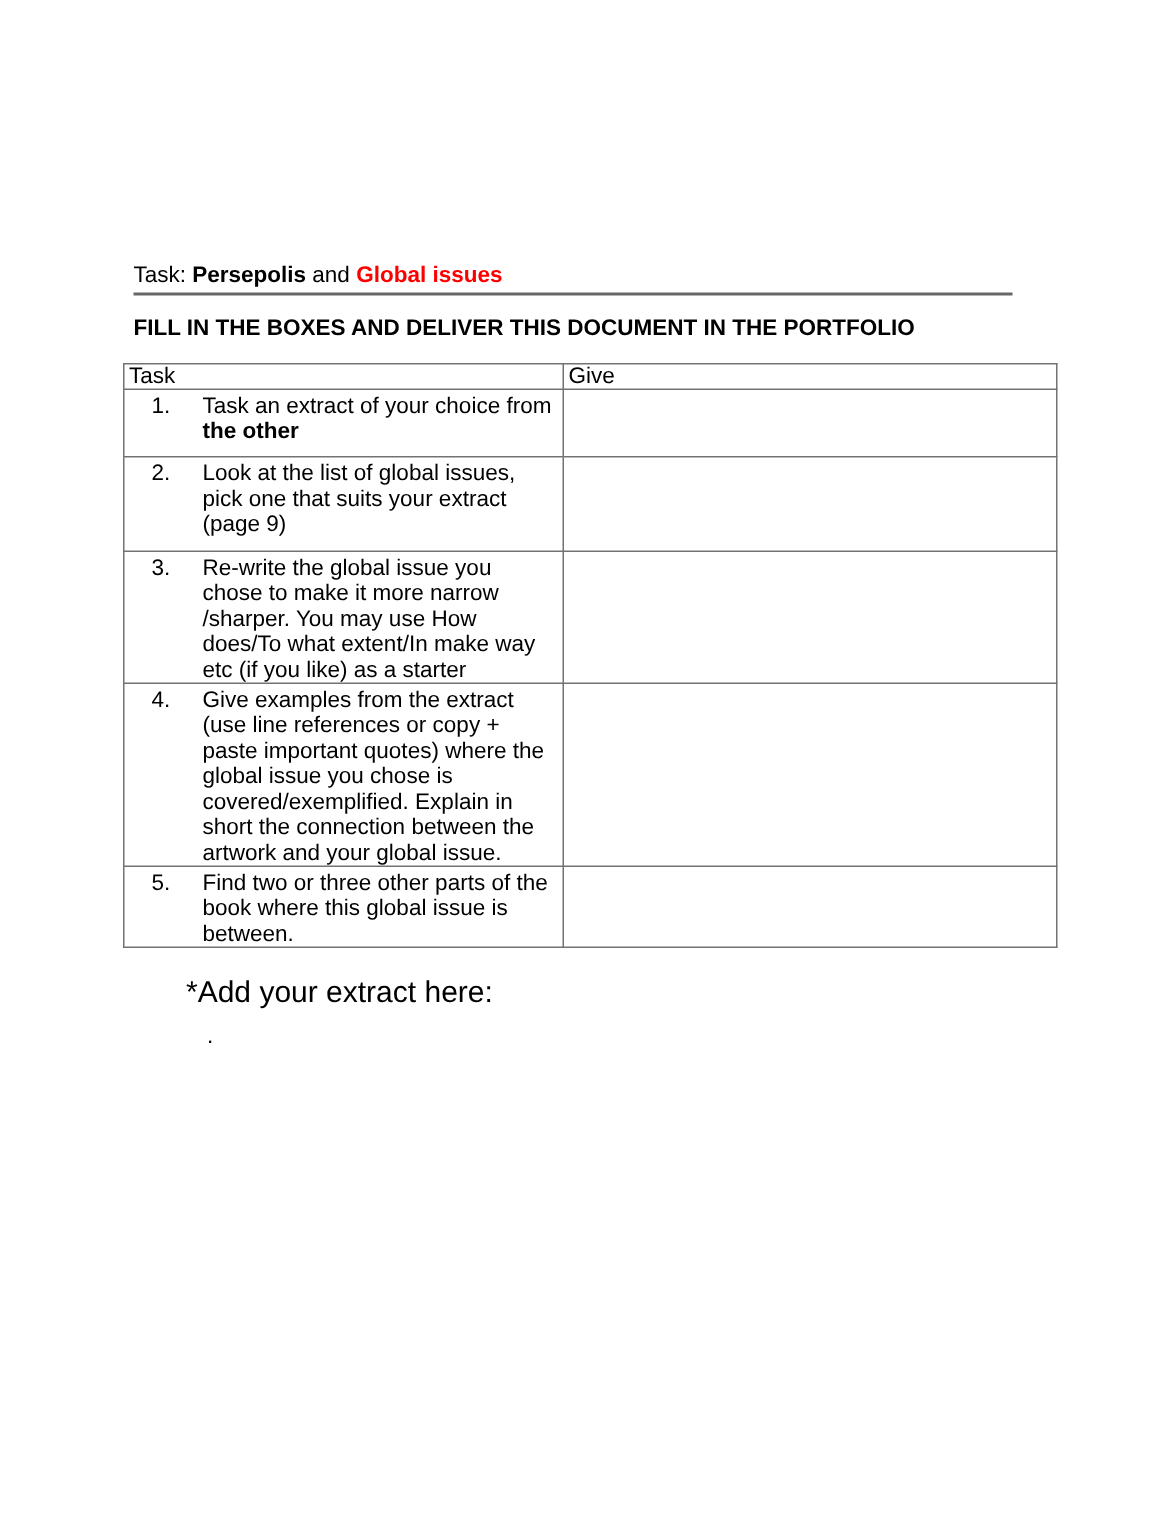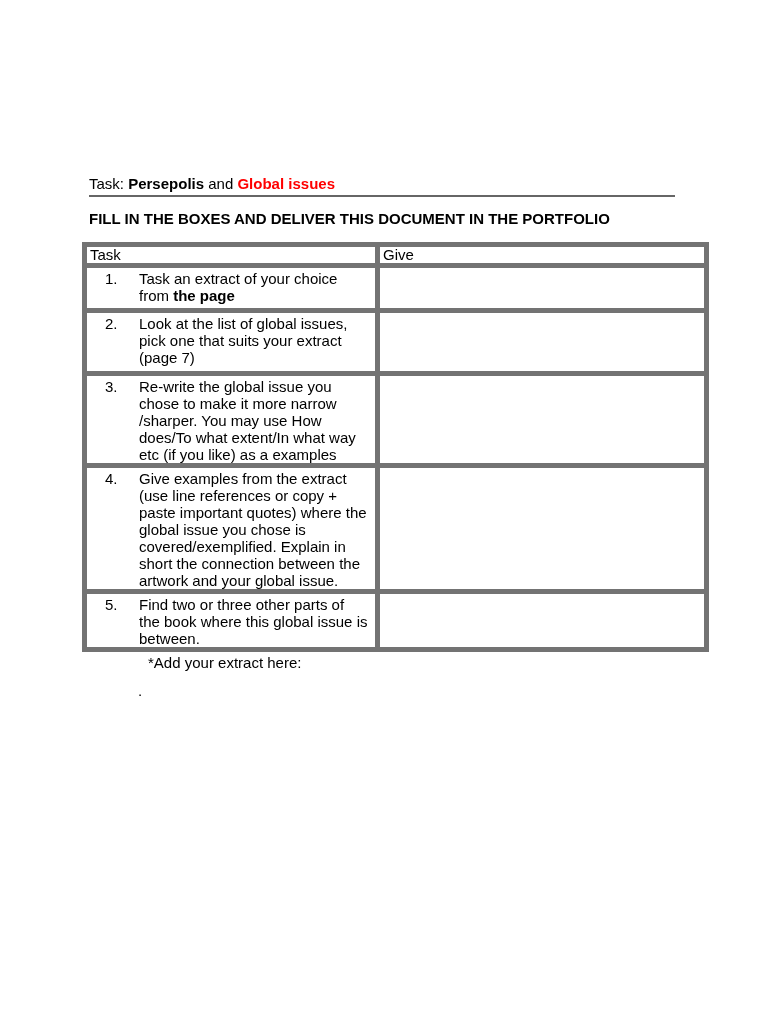--- a/index.html
+++ b/index.html
@@ -37,21 +37,21 @@
   table.task-table {
     position: absolute;
     left: 82px;
     top: 214px;
     width: 622px;
     border-collapse: collapse;
     table-layout: fixed;
     font-size: 15px;
   }
   .task-table th, .task-table td {
-    border: 5px solid #737373;
+    border: 1px solid #737373;
     vertical-align: top;
     padding: 0;
   }
   .col-task  { width: 293px; }
   .col-notes { width: 329px; }
   .task-table thead tr { height: 17px; }
   .task-table th {
     font-weight: normal;
     text-align: left;
     font-size: 15px;
@@ -74,23 +74,23 @@
     box-sizing: border-box;
     padding-left: 18px;
   }
   .task-item .txt {
     flex: 1;
     padding-right: 6px;
   }
   .task-item .txt b { font-weight: bold; }
   .footer-label {
     position: absolute;
-    left: 148px;
+    left: 124px;
     top: 626px;
-    font-size: 15px;
+    font-size: 20px;
     line-height: 17px;
   }
   .footer-dot {
     position: absolute;
     left: 138px;
     top: 654px;
     font-size: 15px;
     line-height: 17px;
   }
 </style>
@@ -112,39 +112,39 @@
       <tr>
         <th>Task</th>
         <th>Give</th>
       </tr>
     </thead>
     <tbody>
         <tr>
           <td>
             <div class="task-item">
               <span class="num">1.</span>
-              <span class="txt"><span>Task an extract of your choice from </span><b>the page</b></span>
+              <span class="txt"><span>Task an extract of your choice from </span><b>the other</b></span>
             </div>
           </td>
           <td></td>
         </tr>
         <tr>
           <td>
             <div class="task-item">
               <span class="num">2.</span>
-              <span class="txt"><span>Look at the list of global issues, pick one that suits your extract (page 7)</span></span>
+              <span class="txt"><span>Look at the list of global issues, pick one that suits your extract (page 9)</span></span>
             </div>
           </td>
           <td></td>
         </tr>
         <tr>
           <td>
             <div class="task-item">
               <span class="num">3.</span>
-              <span class="txt"><span>Re-write the global issue you chose to make it more narrow /sharper. You may use How does/To what extent/In what way etc (if you like) as a examples</span></span>
+              <span class="txt"><span>Re-write the global issue you chose to make it more narrow /sharper. You may use How does/To what extent/In make way etc (if you like) as a starter</span></span>
             </div>
           </td>
           <td></td>
         </tr>
         <tr>
           <td>
             <div class="task-item">
               <span class="num">4.</span>
               <span class="txt"><span>Give examples from the extract (use line references or copy + paste important quotes) where the global issue you chose is covered/exemplified. Explain in short the connection between the artwork and your global issue.</span></span>
             </div>

